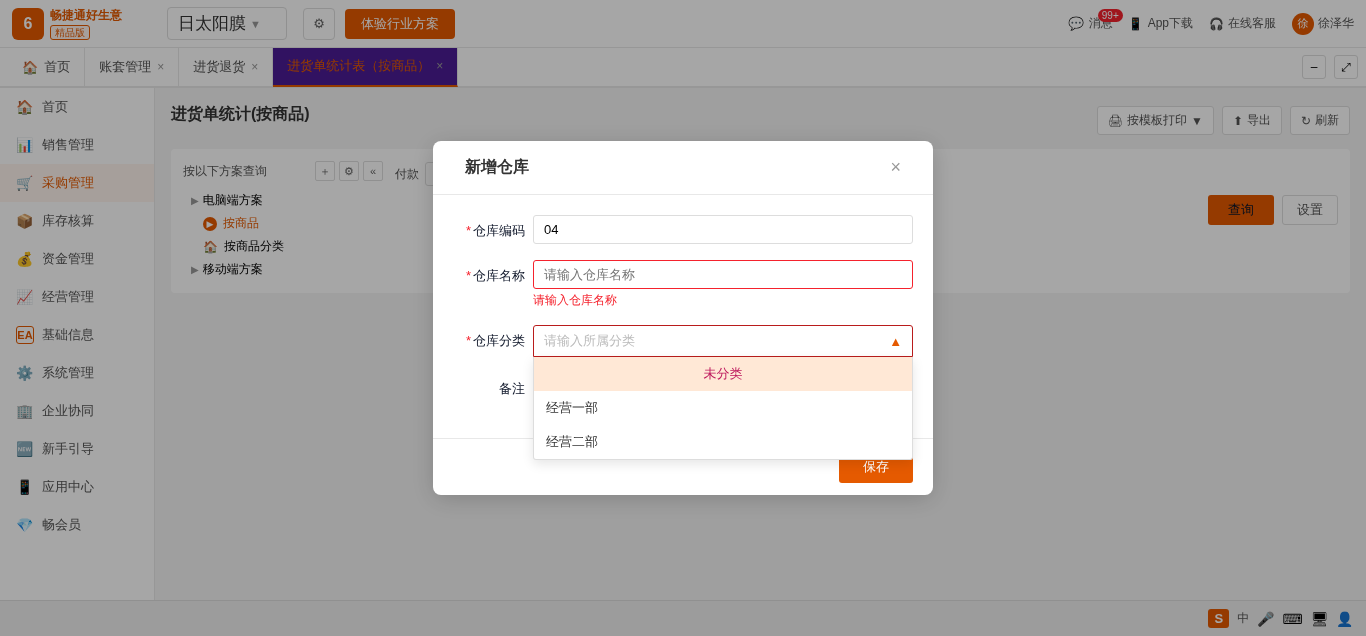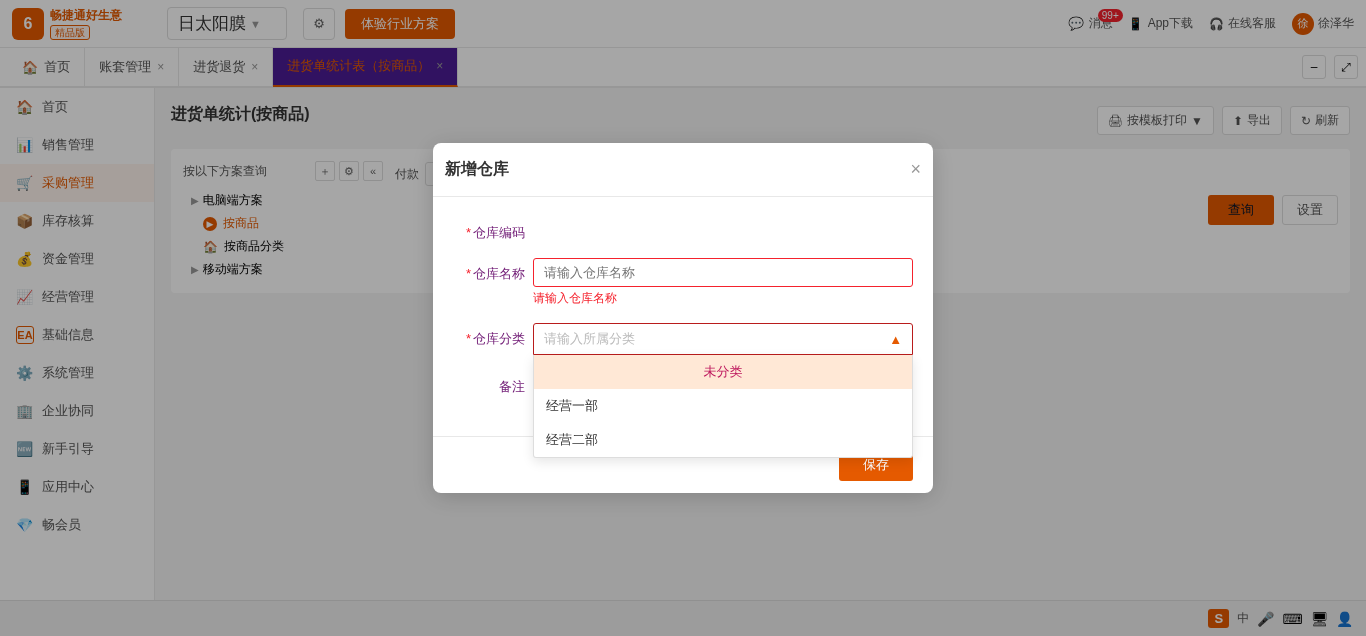--- a/index.html
+++ b/index.html
@@ -154,29 +154,29 @@
     
     .modal {
       background: #fff;
       border-radius: 8px;
       width: 500px;
       box-shadow: 0 4px 24px rgba(0,0,0,0.18);
       overflow: visible;
       position: relative;
     }
     .modal-header {
-      padding: 16px 12px;
+      padding: 16px 32px;
       border-bottom: 1px solid #e8e8e8;
       display: flex; align-items: flex-end; justify-content: space-between;
     }
     .modal-title { font-size: 16px; font-weight: 600; color: #333; }
     .modal-close { cursor: pointer; color: #999; font-size: 18px; }
     .modal-body { padding: 20px; }
     .form-row { display: flex; align-items: flex-start; margin-bottom: 16px; }
-    .form-label { width: 80px; text-align: right; font-size: 13px; color: #701a75; padding-top: 7px; padding-right: 8px; }
+    .form-label { width: 80px; text-align: right; font-size: 13px; color: #0f172a; padding-top: 7px; padding-right: 8px; }
     .form-label.required::before { content: '*'; color: #f5222d; margin-right: 2px; }
     .form-control { flex: 1; }
     .form-input {
       width: 100%; border: 1px solid #ddd; border-radius: 3px; padding: 6px 10px;
       font-size: 13px; outline: none;
     }
     .form-input.error { border-color: #f5222d; }
     .error-msg { color: #f5222d; font-size: 12px; margin-top: 3px; }
 
     .dropdown-wrapper { position: relative; }
@@ -434,20 +434,23 @@
 <div class="overlay">
   <div class="modal">
     <div class="modal-header">
       <span class="modal-title">新增仓库</span>
       <span class="modal-close">×</span>
     </div>
     <div class="modal-body">
 
       <div class="form-row">
         <span class="form-label required">仓库编码</span>
+        <div class="form-control">
+          <input class="form-input" type="text" value="04" style="">
+        </div>
       </div>
 
       <div class="form-row">
         <span class="form-label required">仓库名称</span>
         <div class="form-control">
           <input class="form-input error" type="text" placeholder="请输入仓库名称" style="">
           <div class="error-msg">请输入仓库名称</div>
         </div>
       </div>
 

